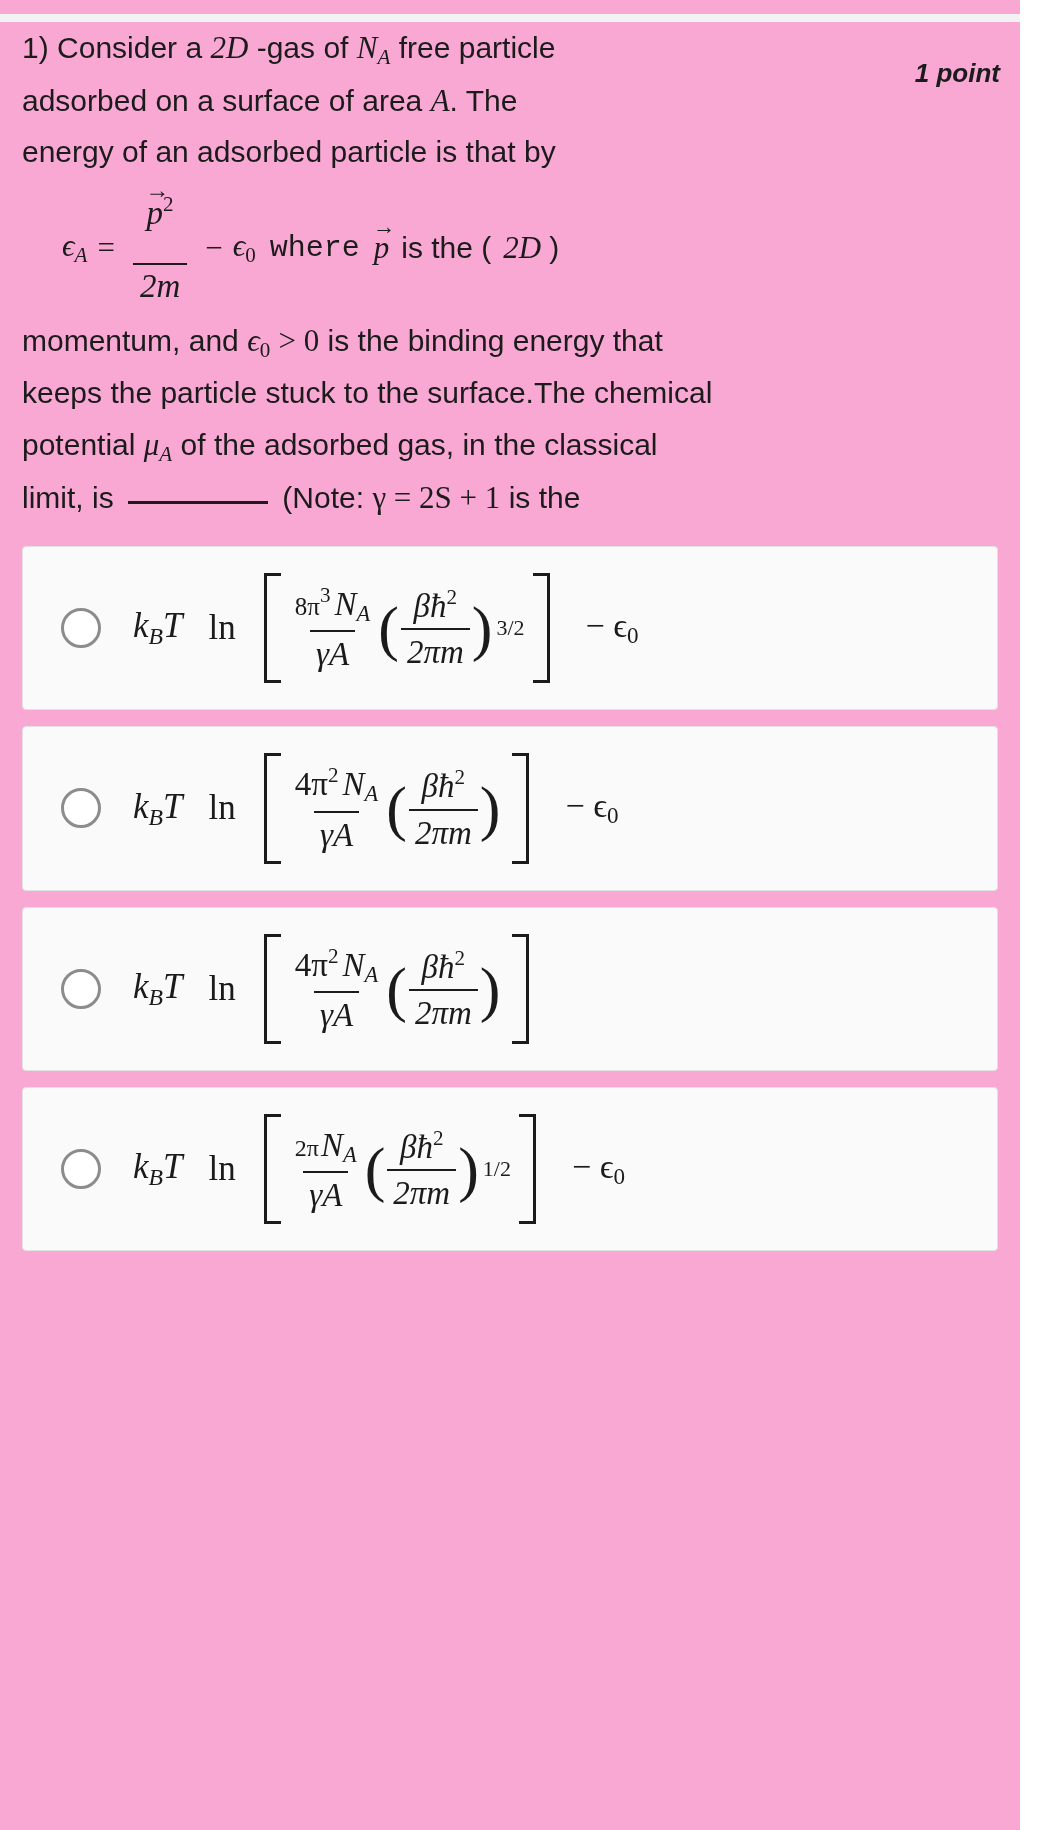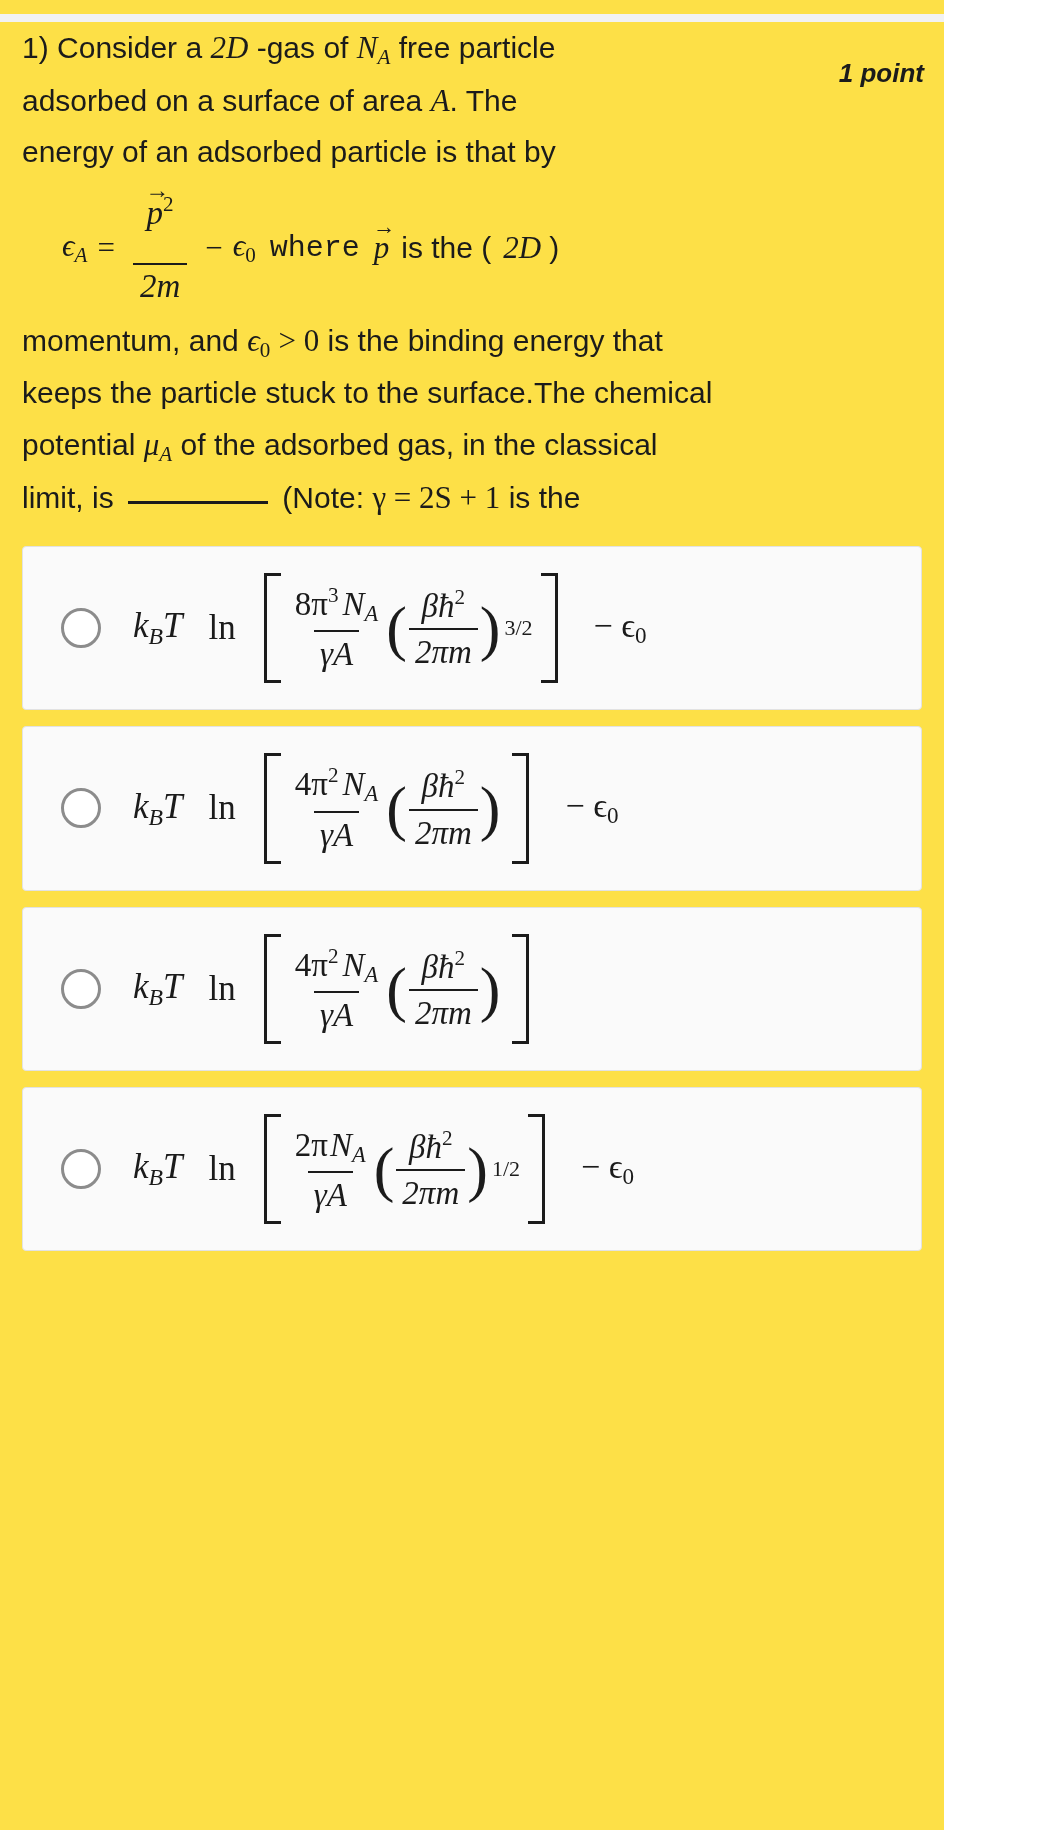--- a/index.html
+++ b/index.html
@@ -9,25 +9,25 @@
   }
   body {
     width: 1055px;
     min-height: 1830px;
     font-family: "Liberation Sans", sans-serif;
     color: #1b1b1b;
     -webkit-font-smoothing: antialiased;
   }
   .page {
     position: relative;
-    width: 944px;
+    width: 1020px;
     min-height: 1830px;
     box-sizing: border-box;
     padding: 14px 0 8px 0;
-    background: #fde047;
+    background: #f9a8d4;
   }
 
   
   .question-block {
     position: relative;
     padding: 0 22px 0 22px;
   }
   .points-badge {
     position: absolute;
     top: 36px;
@@ -297,21 +297,21 @@
 
     <div class="option">
       <div class="radio"></div>
       <div class="opt-math">
         <span class="kbt"><span>k</span><span class="sub">B</span><span>T</span></span>
         <span class="ln">ln</span>
         <span class="bracket">
           <span class="bk bk-l"></span>
           <span class="bk-inner">
             <span class="bigfrac">
-              <span class="num"><span class="mup" style="font-size:33px;">8π</span><span class="sup">3</span><span class="m" style="font-size:33px;margin-left:4px;">N</span><span class="sub">A</span></span>
+              <span class="num"><span class="mup" style="font-size:25px;">8π</span><span class="sup">3</span><span class="m" style="font-size:33px;margin-left:4px;">N</span><span class="sub">A</span></span>
               <span class="den">γA</span>
             </span>
             <span class="paren">(</span>
             <span class="bigfrac">
               <span class="num"><span class="m" style="font-size:33px;">βħ</span><span class="sup">2</span></span>
               <span class="den">2πm</span>
             </span>
             <span class="paren">)</span>
             <span class="expo">3/2</span>
           </span>
@@ -374,21 +374,21 @@
 
     <div class="option">
       <div class="radio"></div>
       <div class="opt-math">
         <span class="kbt"><span>k</span><span class="sub">B</span><span>T</span></span>
         <span class="ln">ln</span>
         <span class="bracket">
           <span class="bk bk-l"></span>
           <span class="bk-inner">
             <span class="bigfrac">
-              <span class="num"><span class="mup" style="font-size:33px;">2π</span><span class="sup"></span><span class="m" style="font-size:33px;margin-left:2px;">N</span><span class="sub">A</span></span>
+              <span class="num"><span class="mup" style="font-size:24px;">2π</span><span class="sup"></span><span class="m" style="font-size:33px;margin-left:2px;">N</span><span class="sub">A</span></span>
               <span class="den">γA</span>
             </span>
             <span class="paren">(</span>
             <span class="bigfrac">
               <span class="num"><span class="m" style="font-size:33px;">βħ</span><span class="sup">2</span></span>
               <span class="den">2πm</span>
             </span>
             <span class="paren">)</span>
             <span class="expo">1/2</span>
           </span>

